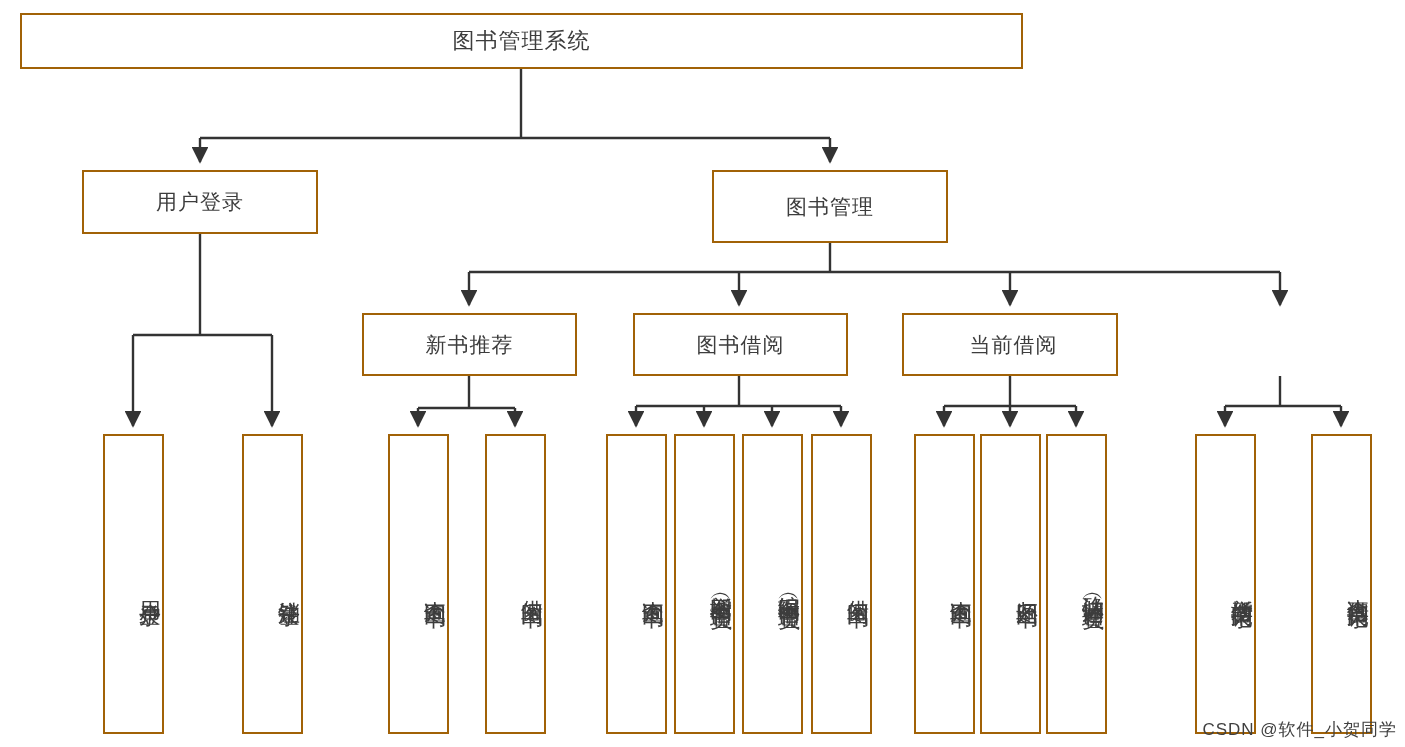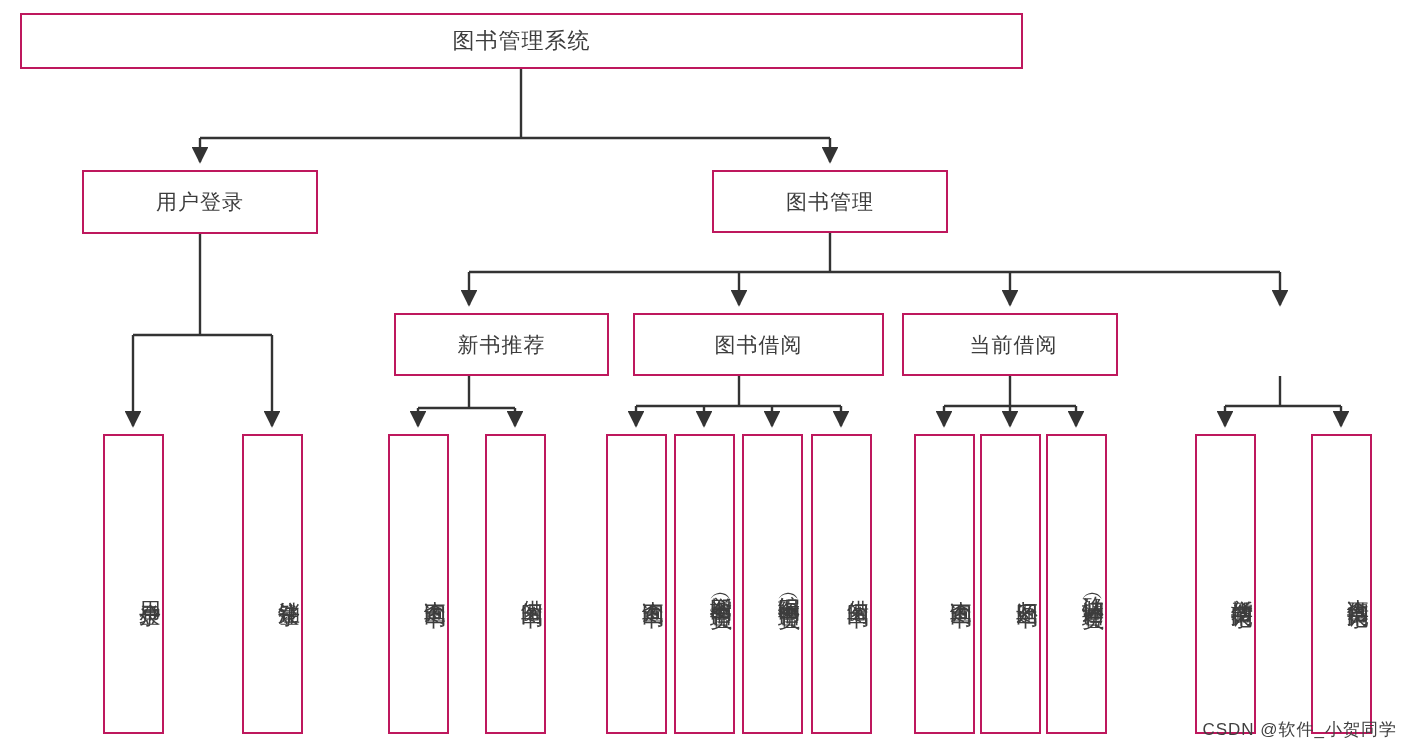--- a/index.html
+++ b/index.html
@@ -7,21 +7,21 @@
     font-family:"Liberation Sans","DejaVu Sans",sans-serif;
     width:1405px;height:747px;overflow:hidden;
   }
   #canvas{position:relative;width:1405px;height:747px;background:#ffffff;}
   #wires{position:absolute;left:0;top:0;width:1405px;height:747px;pointer-events:none;}
 
   .node{
     position:absolute;
     box-sizing:border-box;
     background:#ffffff;
-    border:2px solid #be185d;
+    border:2px solid #a16207;
     display:flex;
     align-items:center;
     justify-content:center;
     color:#3d3d3d;
     text-align:center;
   }
   .node.h{
     font-size:21px;
     line-height:1.1;
     letter-spacing:1px;
@@ -101,24 +101,24 @@
       <path d="M 1280 376 L 1280 406"></path>
       <path d="M 1225 406 L 1341 406"></path>
       <path d="M 1225 406 L 1225 426" marker-end="url(#arrow)"></path>
       <path d="M 1341 406 L 1341 426" marker-end="url(#arrow)"></path>
     </g>
   </svg>
 
   <div class="node h root" style="left:20px;top:13px;width:1003px;height:56px;">图书管理系统</div>
 
   <div class="node h" style="left:82px;top:170px;width:236px;height:64px;">用户登录</div>
-  <div class="node h" style="left:712px;top:170px;width:236px;height:63px;">图书管理</div>
+  <div class="node h" style="left:712px;top:170px;width:236px;height:73px;">图书管理</div>
 
-  <div class="node h" style="left:362px;top:313px;width:215px;height:63px;margin-left:32px;">新书推荐</div>
-  <div class="node h" style="left:633px;top:313px;width:251px;height:63px;">图书借阅</div>
+  <div class="node h" style="left:362px;top:313px;width:215px;height:63px;">新书推荐</div>
+  <div class="node h" style="left:633px;top:313px;width:215px;height:63px;">图书借阅</div>
   <div class="node h" style="left:902px;top:313px;width:216px;height:63px;padding-left:7px;">当前借阅</div>
 
   <div class="node v" style="left:103px;top:434px;width:61px;height:300px;">用户登录</div>
   <div class="node v" style="left:242px;top:434px;width:61px;height:300px;">注销登录</div>
 
   <div class="node v" style="left:388px;top:434px;width:61px;height:300px;">查询图书</div>
   <div class="node v" style="left:485px;top:434px;width:61px;height:300px;">借阅图书</div>
 
   <div class="node v" style="left:606px;top:434px;width:61px;height:300px;">查询图书</div>
   <div class="node v" style="left:674px;top:434px;width:61px;height:300px;">新增图书（管理员）</div>

